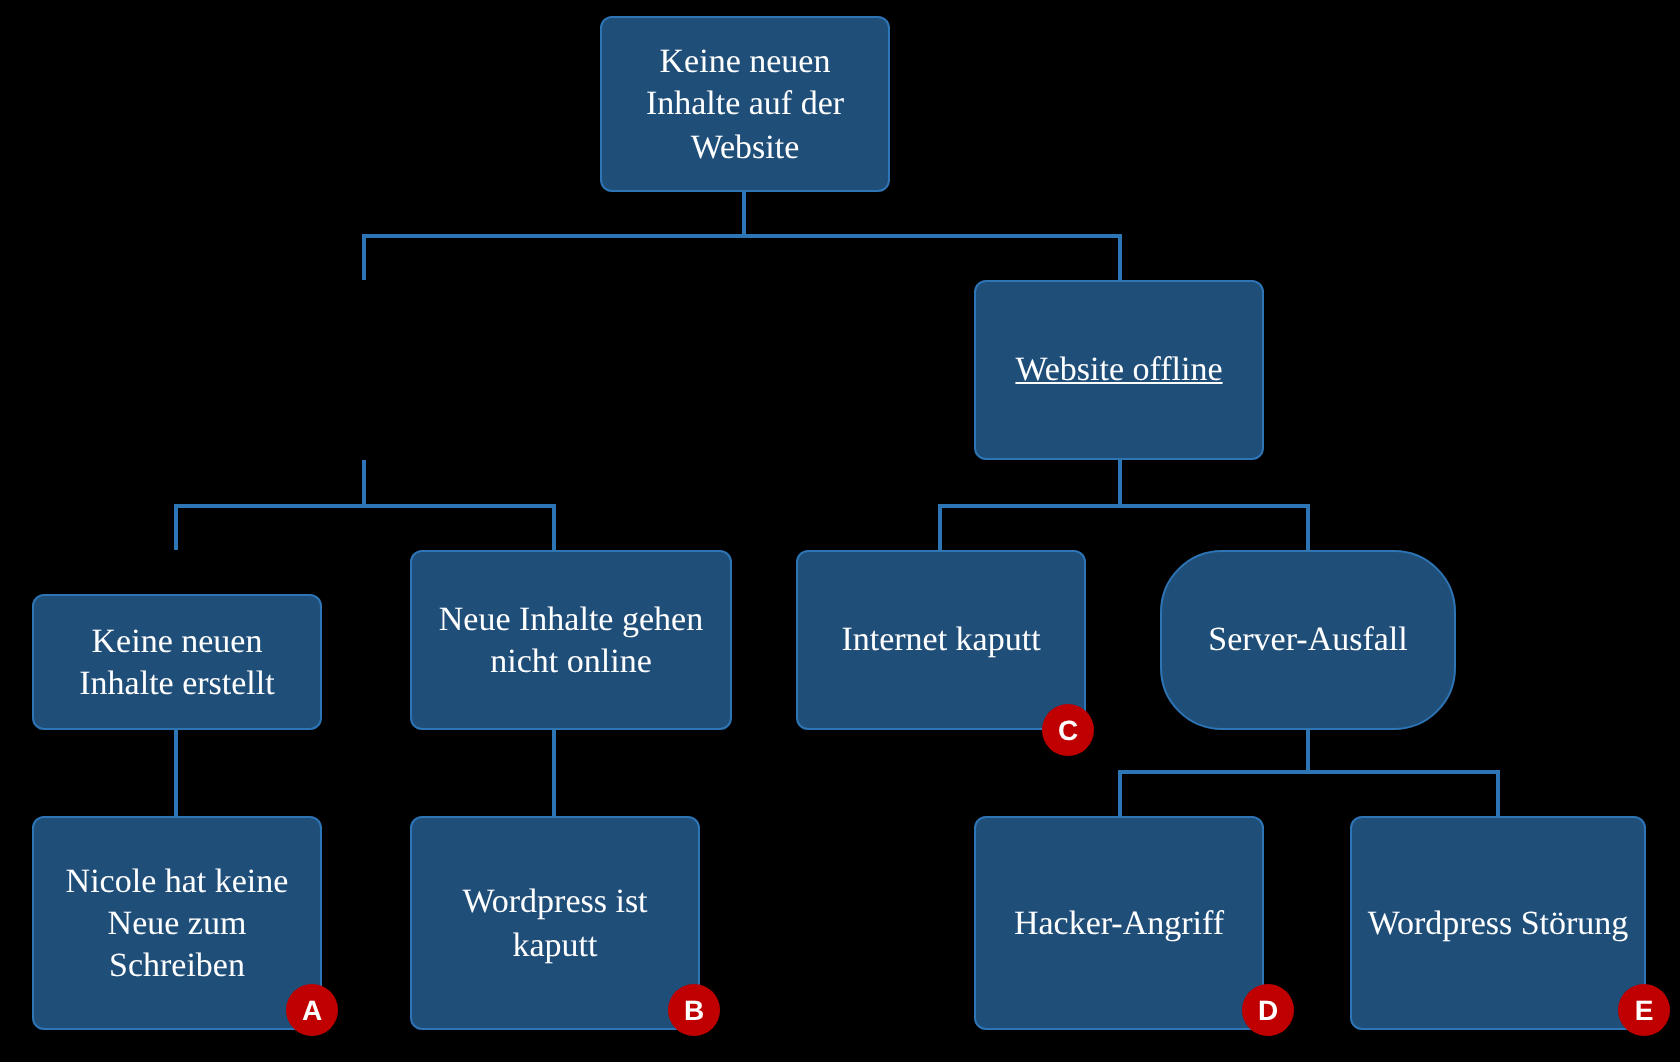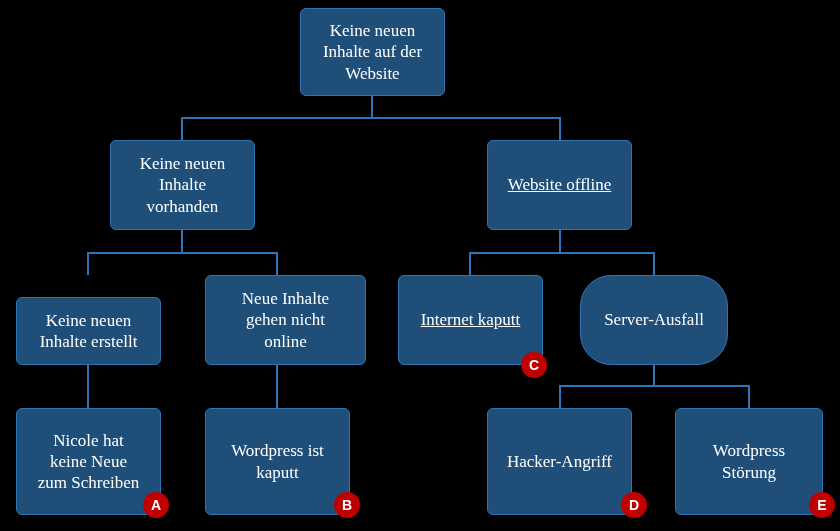--- a/index.html
+++ b/index.html
@@ -20,21 +20,21 @@
     background: #1F4E79;
     border: 1px solid #2E75B6;
     border-radius: 6px;
     color: #FFFFFF;
     display: flex;
     align-items: center;
     justify-content: center;
     text-align: center;
     font-size: 17px;
     line-height: 1.25;
-    padding: 4px 17px;
+    padding: 4px 6px;
     box-sizing: border-box;
     font-family: "Liberation Serif", serif;
   }
   .badge {
     position: absolute;
     width: 26px;
     height: 26px;
     border-radius: 50%;
     background: #C00000;
     color: #FFFFFF;
@@ -79,37 +79,34 @@
 
       <path d="M654,365 L654,386 L560,386 L560,408"></path>
       <path d="M654,365 L654,386 L749,386 L749,408"></path>
     </g>
   </svg>
 
   <div class="node" style="left:300px; top:8px; width:145px; height:88px;">
     <span>Keine neuen Inhalte auf der Website</span>
   </div>
 
-  <div class="node" style="left:110px; top:140px; width:145px; height:90px;">
-    <span>Keine neuen Inhalte vorhanden</span>
-  </div>
 
   <div class="node" style="left:487px; top:140px; width:145px; height:90px;text-decoration:underline;">
     <span>Website offline</span>
   </div>
 
   <div class="node" style="left:16px; top:275px; width:145px; height:68px;margin-top:22px;">
     <span>Keine neuen Inhalte erstellt</span>
   </div>
 
   <div class="node" style="left:205px; top:275px; width:161px; height:90px;">
     <span>Neue Inhalte gehen nicht online</span>
   </div>
 
-  <div class="node" style="left:398px; top:275px; width:145px; height:90px;text-decoration:underline;">
+  <div class="node" style="left:398px; top:275px; width:145px; height:90px;">
     <span>Internet kaputt</span>
   </div>
 
   <div class="node" style="left:580px; top:275px; width:148px; height:90px;border-radius:31px;">
     <span>Server-Ausfall</span>
   </div>
 
   <div class="node" style="left:16px; top:408px; width:145px; height:107px;">
     <span>Nicole hat keine Neue zum Schreiben</span>
   </div>

